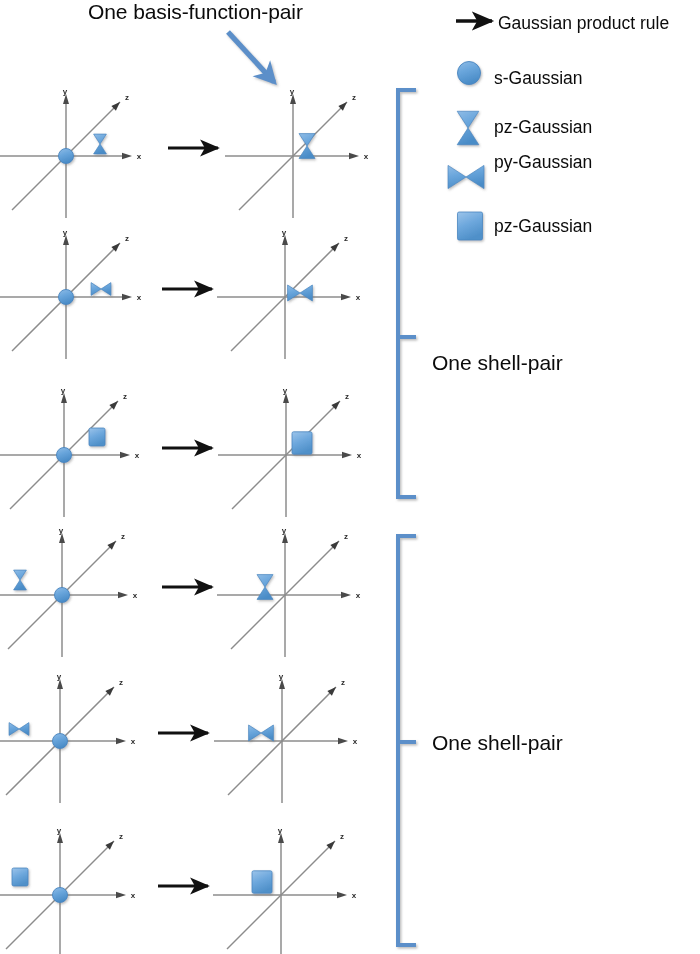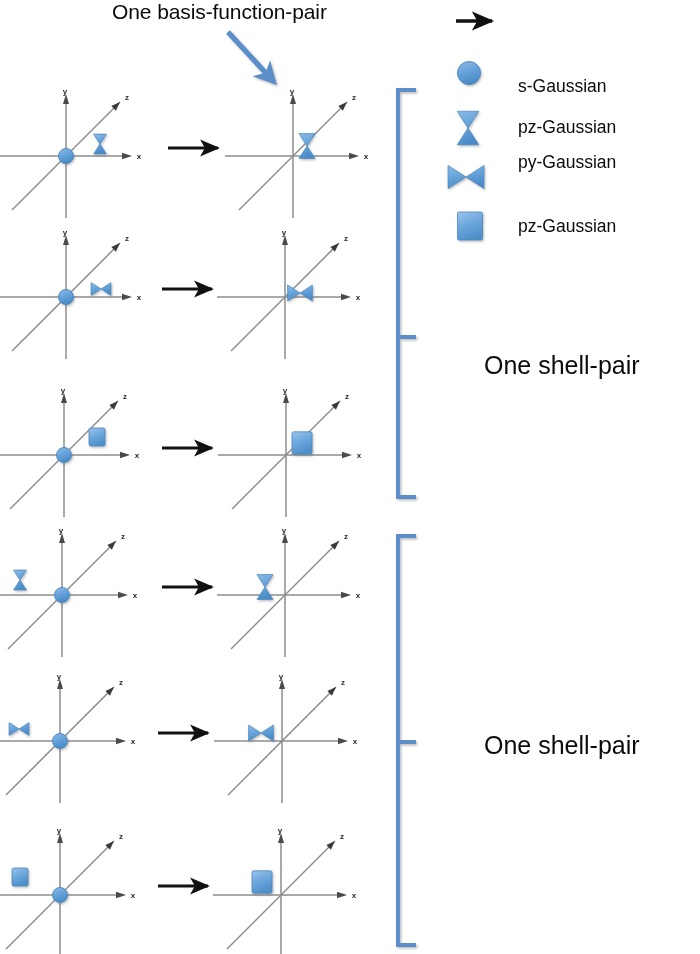--- a/index.html
+++ b/index.html
@@ -21,62 +21,62 @@
     left: 0;
     top: 0;
     width: 700px;
     height: 954px;
   }
   .txt {
     position: absolute;
     white-space: nowrap;
     font-family: "Liberation Sans", sans-serif;
     color: #0b0b0b;
-    margin-left: 24px;
   }
   #title-basis-pair {
     left: 88px;
     top: 0px;
     font-size: 21px;
     letter-spacing: -0.1px;
   }
   #legend-arrow-label {
     left: 498px;
     top: 13px;
     font-size: 17.5px;
   }
   .legend-label {
     font-size: 17.5px;
     left: 494px;
   }
-  #legend-label-0 { top: 76px; }
+  #legend-label-0 { top: 68px; }
   #legend-label-1 { top: 117px; }
   #legend-label-2 { top: 152px; }
   #legend-label-3 { top: 216px; }
   .shellpair-label {
-    left: 460px;
-    font-size: 25px;
+    left: 432px;
+    font-size: 21px;
   }
   #shellpair-label-0 { top: 351px; }
   #shellpair-label-1 { top: 731px; }
   svg { display: block; }
   #vec-layer {
     position: absolute;
     left: 0; top: 0;
     width: 700px; height: 954px;
     pointer-events: none;
   }
 </style>
 </head>
 <body>
 
 <div id="stage">
 
   <div class="txt" id="title-basis-pair">One basis-function-pair</div>
 
+  <div class="txt" id="legend-arrow-label">Gaussian product rule</div>
 
   <div class="txt legend-label" id="legend-label-0">s-Gaussian</div>
   <div class="txt legend-label" id="legend-label-1">pz-Gaussian</div>
   <div class="txt legend-label" id="legend-label-2">py-Gaussian</div>
   <div class="txt legend-label" id="legend-label-3">pz-Gaussian</div>
 
   <div class="txt shellpair-label" id="shellpair-label-0">One shell-pair</div>
   <div class="txt shellpair-label" id="shellpair-label-1">One shell-pair</div>
 
   <svg id="vec-layer" viewBox="0 0 700 954" width="700" height="954">

